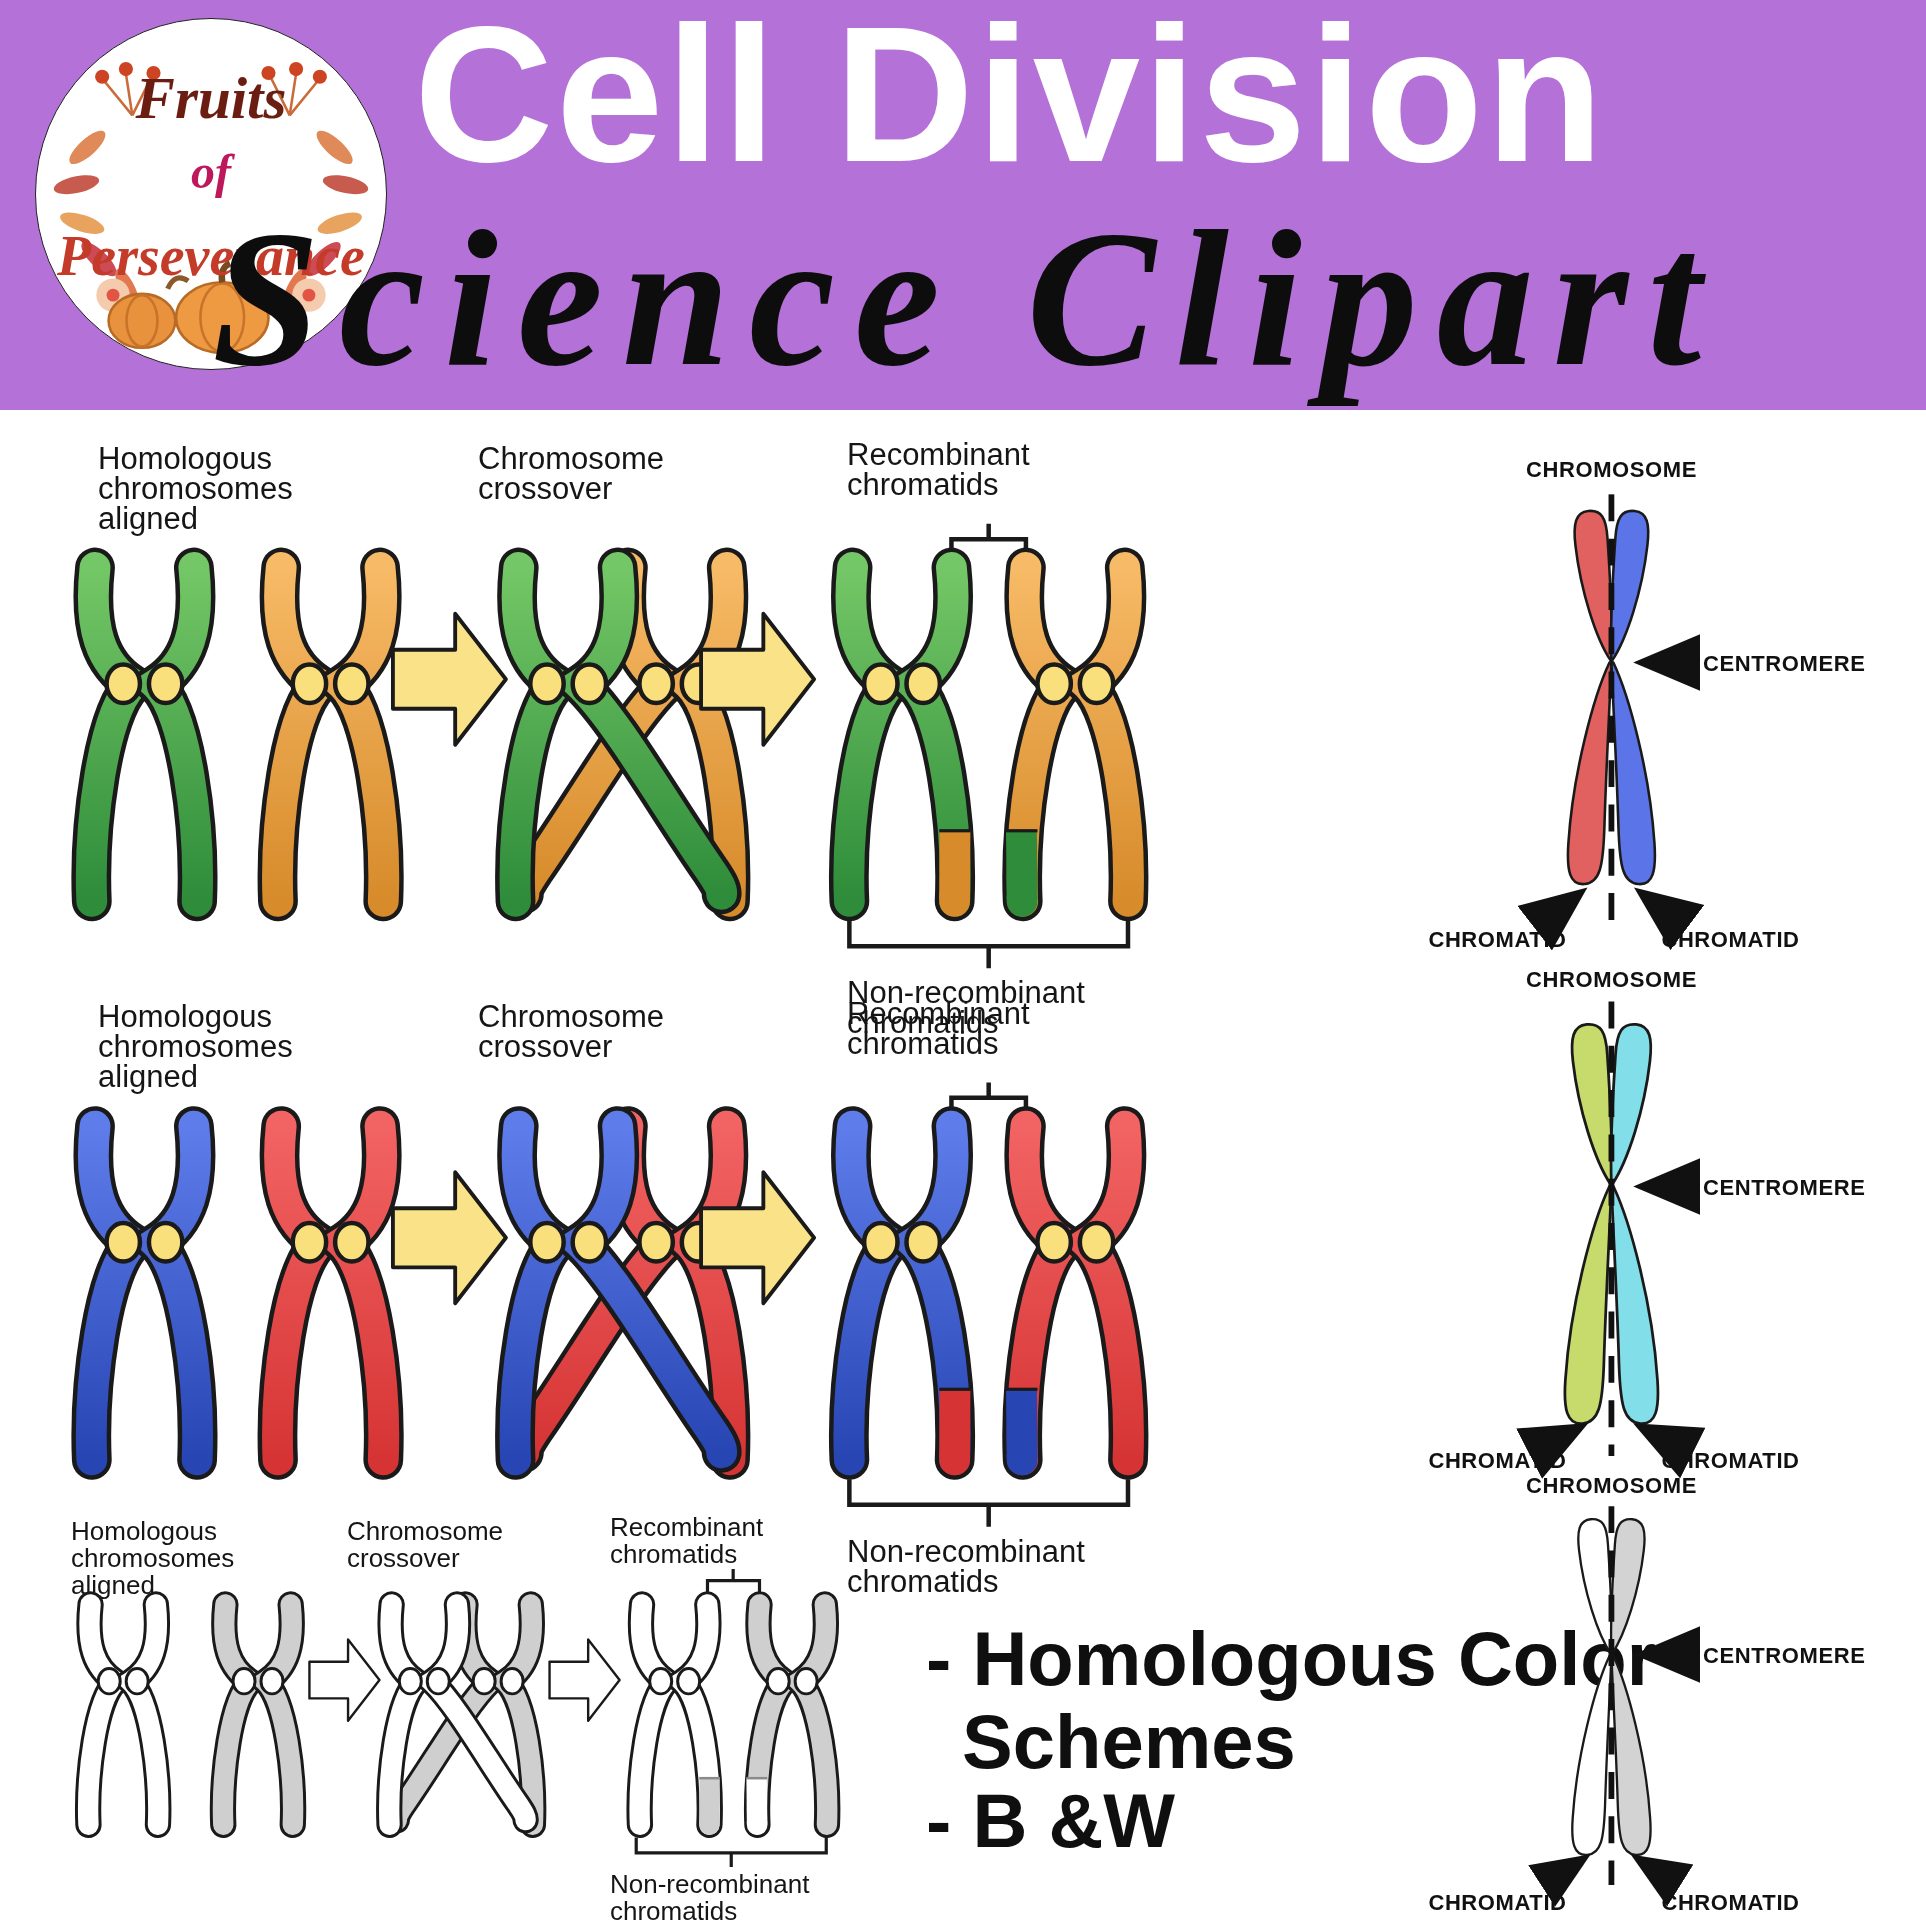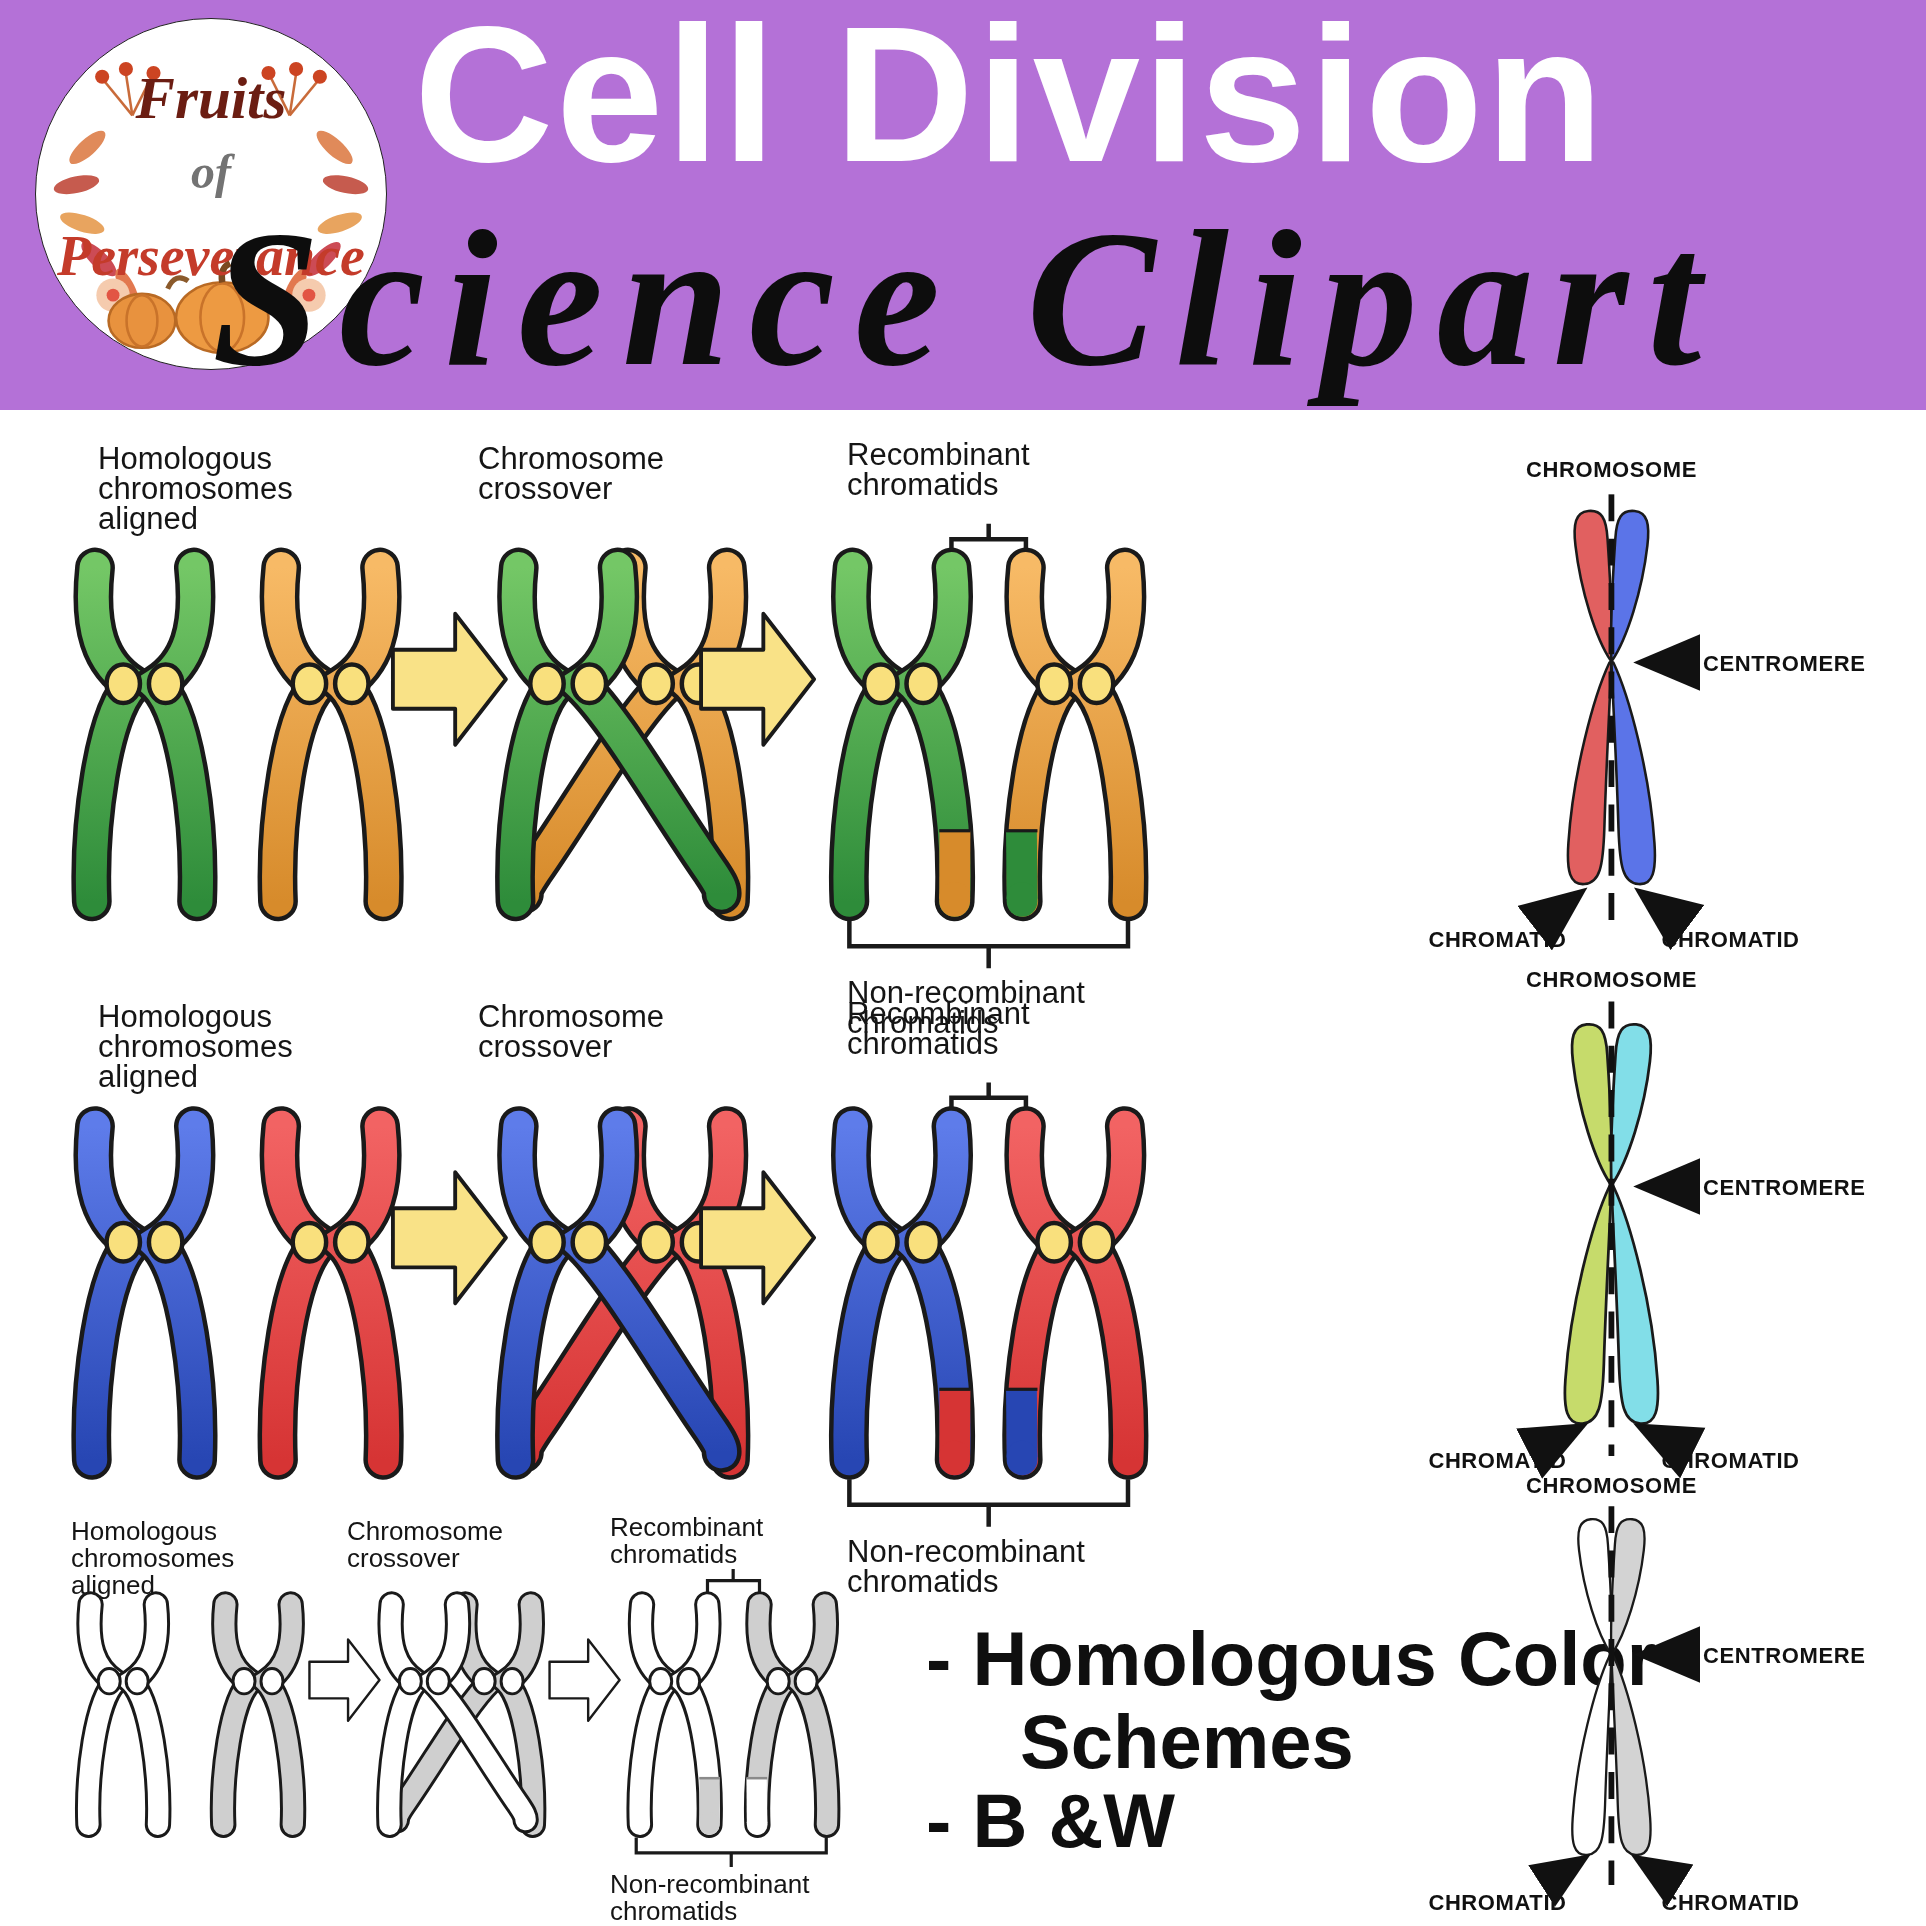--- a/index.html
+++ b/index.html
@@ -10,21 +10,21 @@
   .title{position:absolute;left:414px;top:-11.6px;width:1502px;font-size:193px;line-height:212px;
          font-weight:bold;color:#ffffff;letter-spacing:2.6px;white-space:nowrap;}
   .subtitle{position:absolute;left:212px;top:193px;width:1734px;font-size:194px;line-height:212px;
          font-family:"Liberation Serif",serif;font-style:italic;font-weight:bold;color:#0d0d0d;
          letter-spacing:19px;white-space:nowrap;z-index:5;}
   .logo{position:absolute;left:35px;top:18px;width:350px;height:350px;border-radius:50%;
         background:#ffffff;border:1.9px solid #222;z-index:4;}
   .logo-text{position:absolute;width:100%;text-align:center;font-family:"Liberation Serif",serif;
         font-style:italic;font-weight:bold;}
   .lg1{top:45px;font-size:59px;color:#6b1d12;}
-  .lg2{top:125px;font-size:48px;color:#737373;}
+  .lg2{top:125px;font-size:48px;color:#be185d;}
   .lg3{top:205px;font-size:56px;color:#c43b2a;}
   
   .lbl{position:absolute;color:#151515;}
   .s1{font-size:31px;line-height:30px;width:282px;}
   .s3{font-size:26px;line-height:27px;width:244px;}
   .cap{position:absolute;font-size:22px;font-weight:bold;letter-spacing:0.6px;color:#111;}
   .capc{text-align:center;width:193px;}
   .feat{position:absolute;font-size:76px;font-weight:bold;color:#0f0f0f;white-space:nowrap;}
   svg.stage{position:absolute;left:0;top:0;z-index:1;}
 </style>
@@ -371,17 +371,17 @@
   <div class="cap" style="left:1703px;top:1175px;">CENTROMERE</div>
   <div class="cap capc" style="left:1414px;top:1448px;text-align:center;width:167px;">CHROMATID</div>
   <div class="cap capc" style="left:1647px;top:1448px;text-align:center;width:167px;">CHROMATID</div>
 
   <div class="cap capc" style="left:1515px;top:1473px;">CHROMOSOME</div>
   <div class="cap" style="left:1703px;top:1643px;">CENTROMERE</div>
   <div class="cap capc" style="left:1414px;top:1890px;text-align:center;width:167px;">CHROMATID</div>
   <div class="cap capc" style="left:1647px;top:1890px;text-align:center;width:167px;">CHROMATID</div>
 
   <div class="feat" style="left:926px;top:1615px;">- Homologous Color</div>
-  <div class="feat" style="left:1020px;top:1698px;">Schemes</div>
+  <div class="feat" style="left:962px;top:1698px;">Schemes</div>
   <div class="feat" style="left:926px;top:1777px;">- B &amp;W</div>
 
 </div>
 
 
 </body></html>

